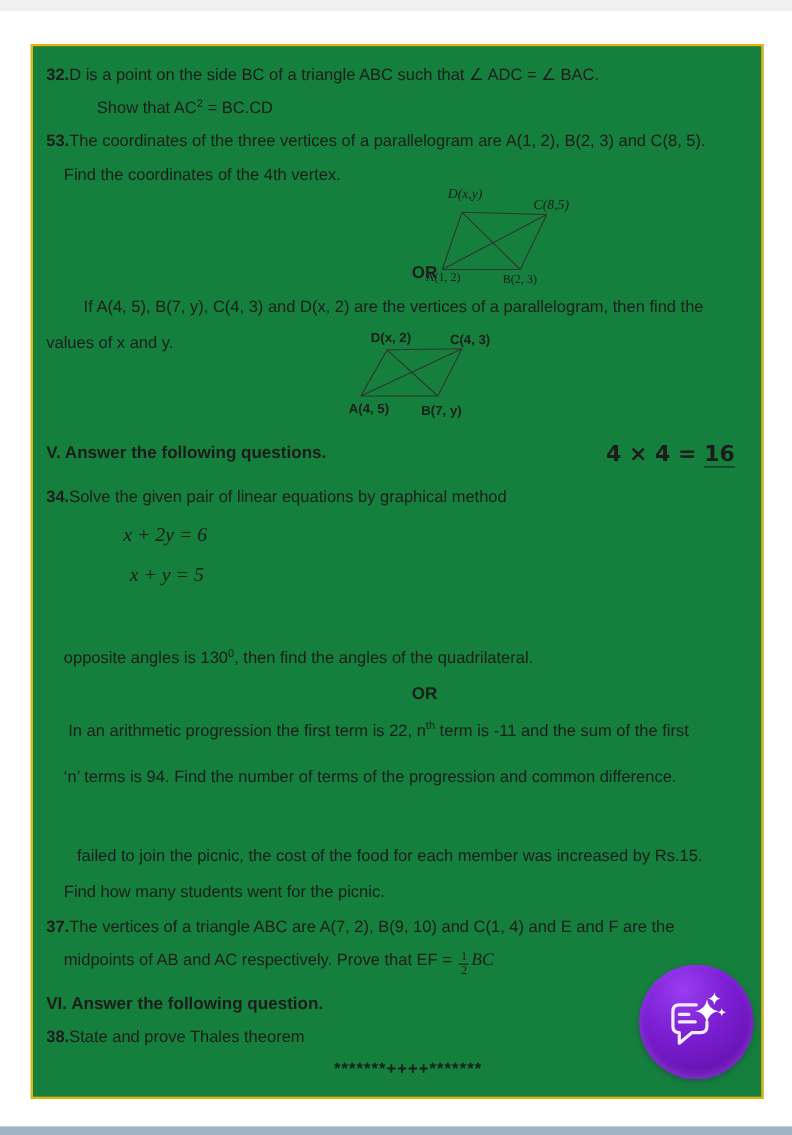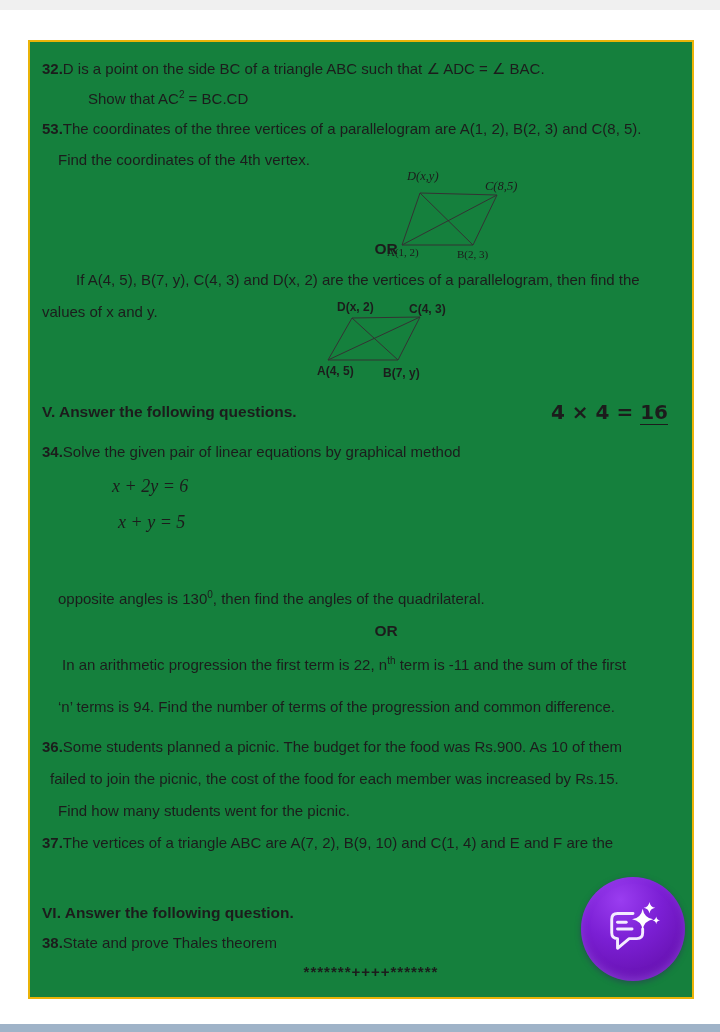--- a/index.html
+++ b/index.html
@@ -119,28 +119,28 @@
     <span>opposite angles is 130</span><sup>0</sup><span>, then find the angles of the quadrilateral.</span>
   </div>
 
   <div class="line center-line or-line" style="top:579px">OR</div>
 
   <div class="line" style="left:32px;top:613px">
     <span>In an arithmetic progression the first term is 22, n</span><sup>th</sup><span> term is -11 and the sum of the first</span>
   </div>
   <div class="line" style="left:28px;top:655px">‘n’ terms is 94. Find the number of terms of the progression and common difference.</div>
 
-  <div class="line" style="left:12px;top:695px">
-    <span class="qnum">36.</span><span>Some students planned a picnic. The budget for the food was Rs.900. As 10 of them</span>
-  </div>
-  <div class="line" style="left:20px;top:727px">failed to join the picnic, the cost of the food for each member was increased by Rs.15.</div>
+  <div class="line" style="left:40px;top:727px">failed to join the picnic, the cost of the food for each member was increased by Rs.15.</div>
   <div class="line" style="left:28px;top:759px">Find how many students went for the picnic.</div>
 
   <div class="line" style="left:12px;top:791px">
     <span class="qnum">37.</span><span>The vertices of a triangle ABC are A(7, 2), B(9, 10) and C(1, 4) and E and F are the</span>
+  </div>
+  <div class="line" style="left:28px;top:821px">
+    <span>midpoints of AB and AC respectively. Prove that EF = </span><span class="frac"><span class="num">1</span><span class="den">2</span></span><span class="math-bc">BC</span>
   </div>
 
   <div class="line heading" style="left:12px;top:861px">VI. Answer the following question.</div>
 
   <div class="line" style="left:12px;top:891px">
     <span class="qnum">38.</span><span>State and prove Thales theorem</span>
   </div>
 
   <div class="line center-line stars" style="top:920px">*******++++*******</div>
 

